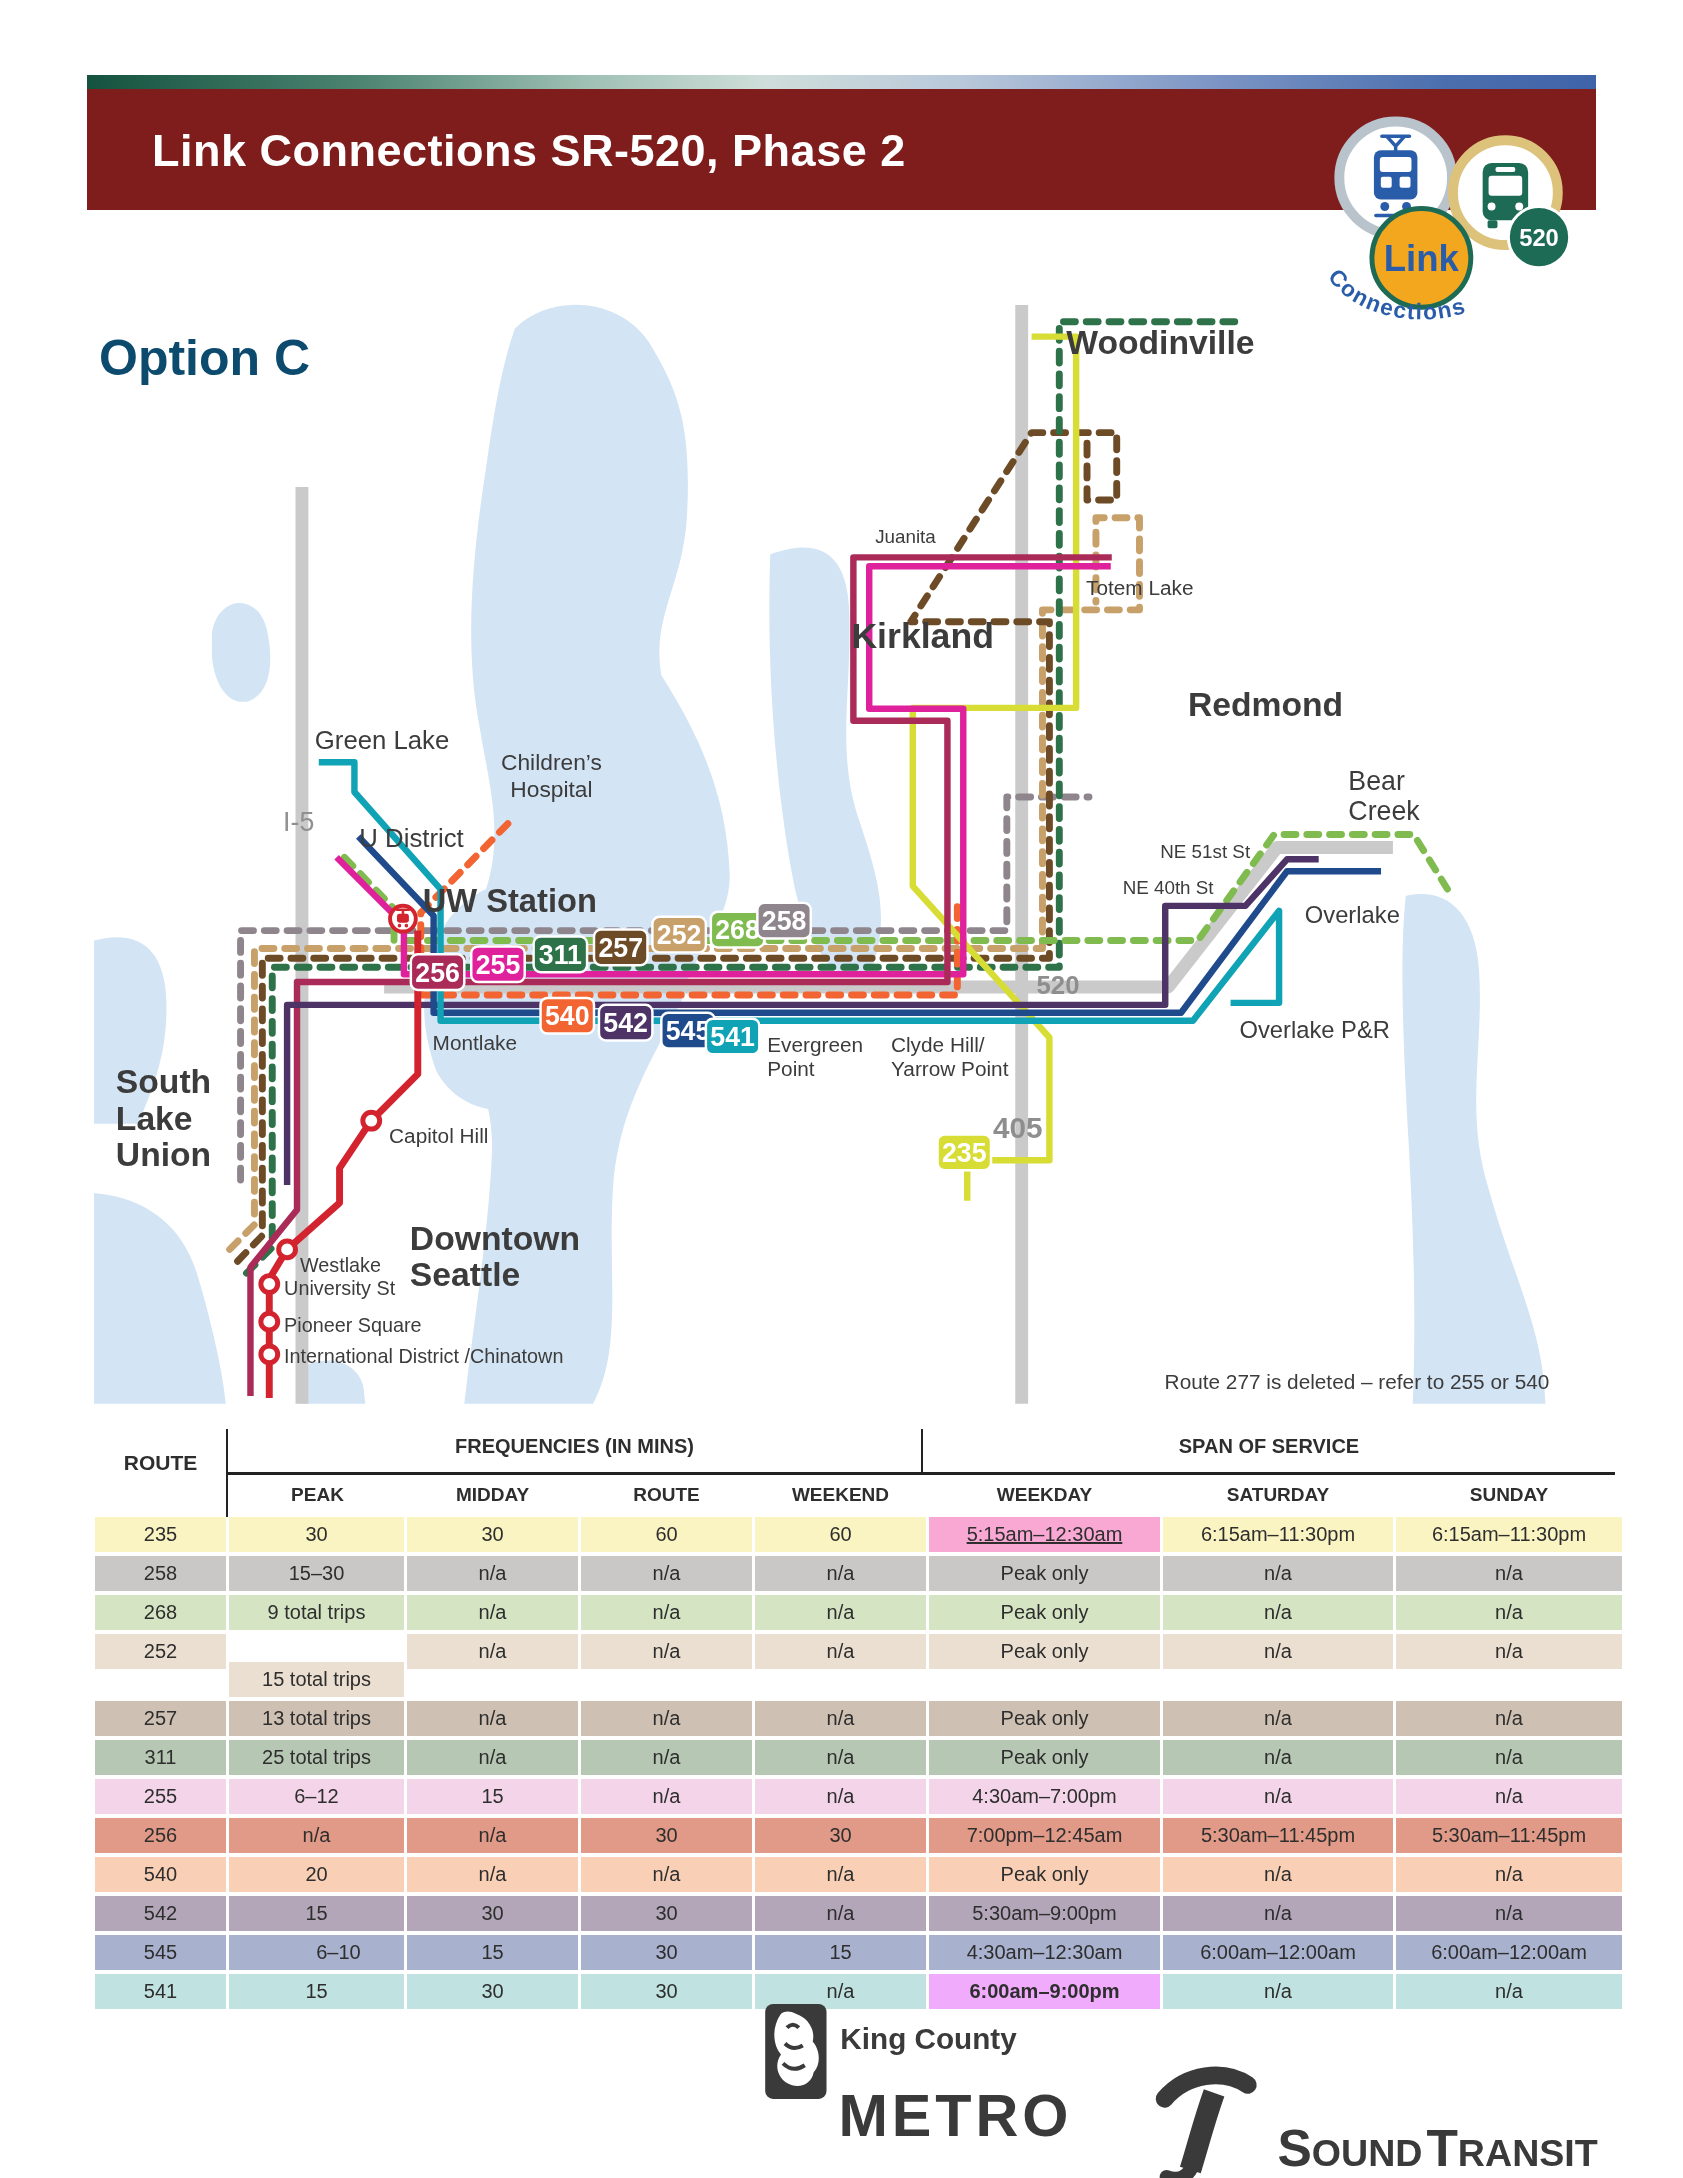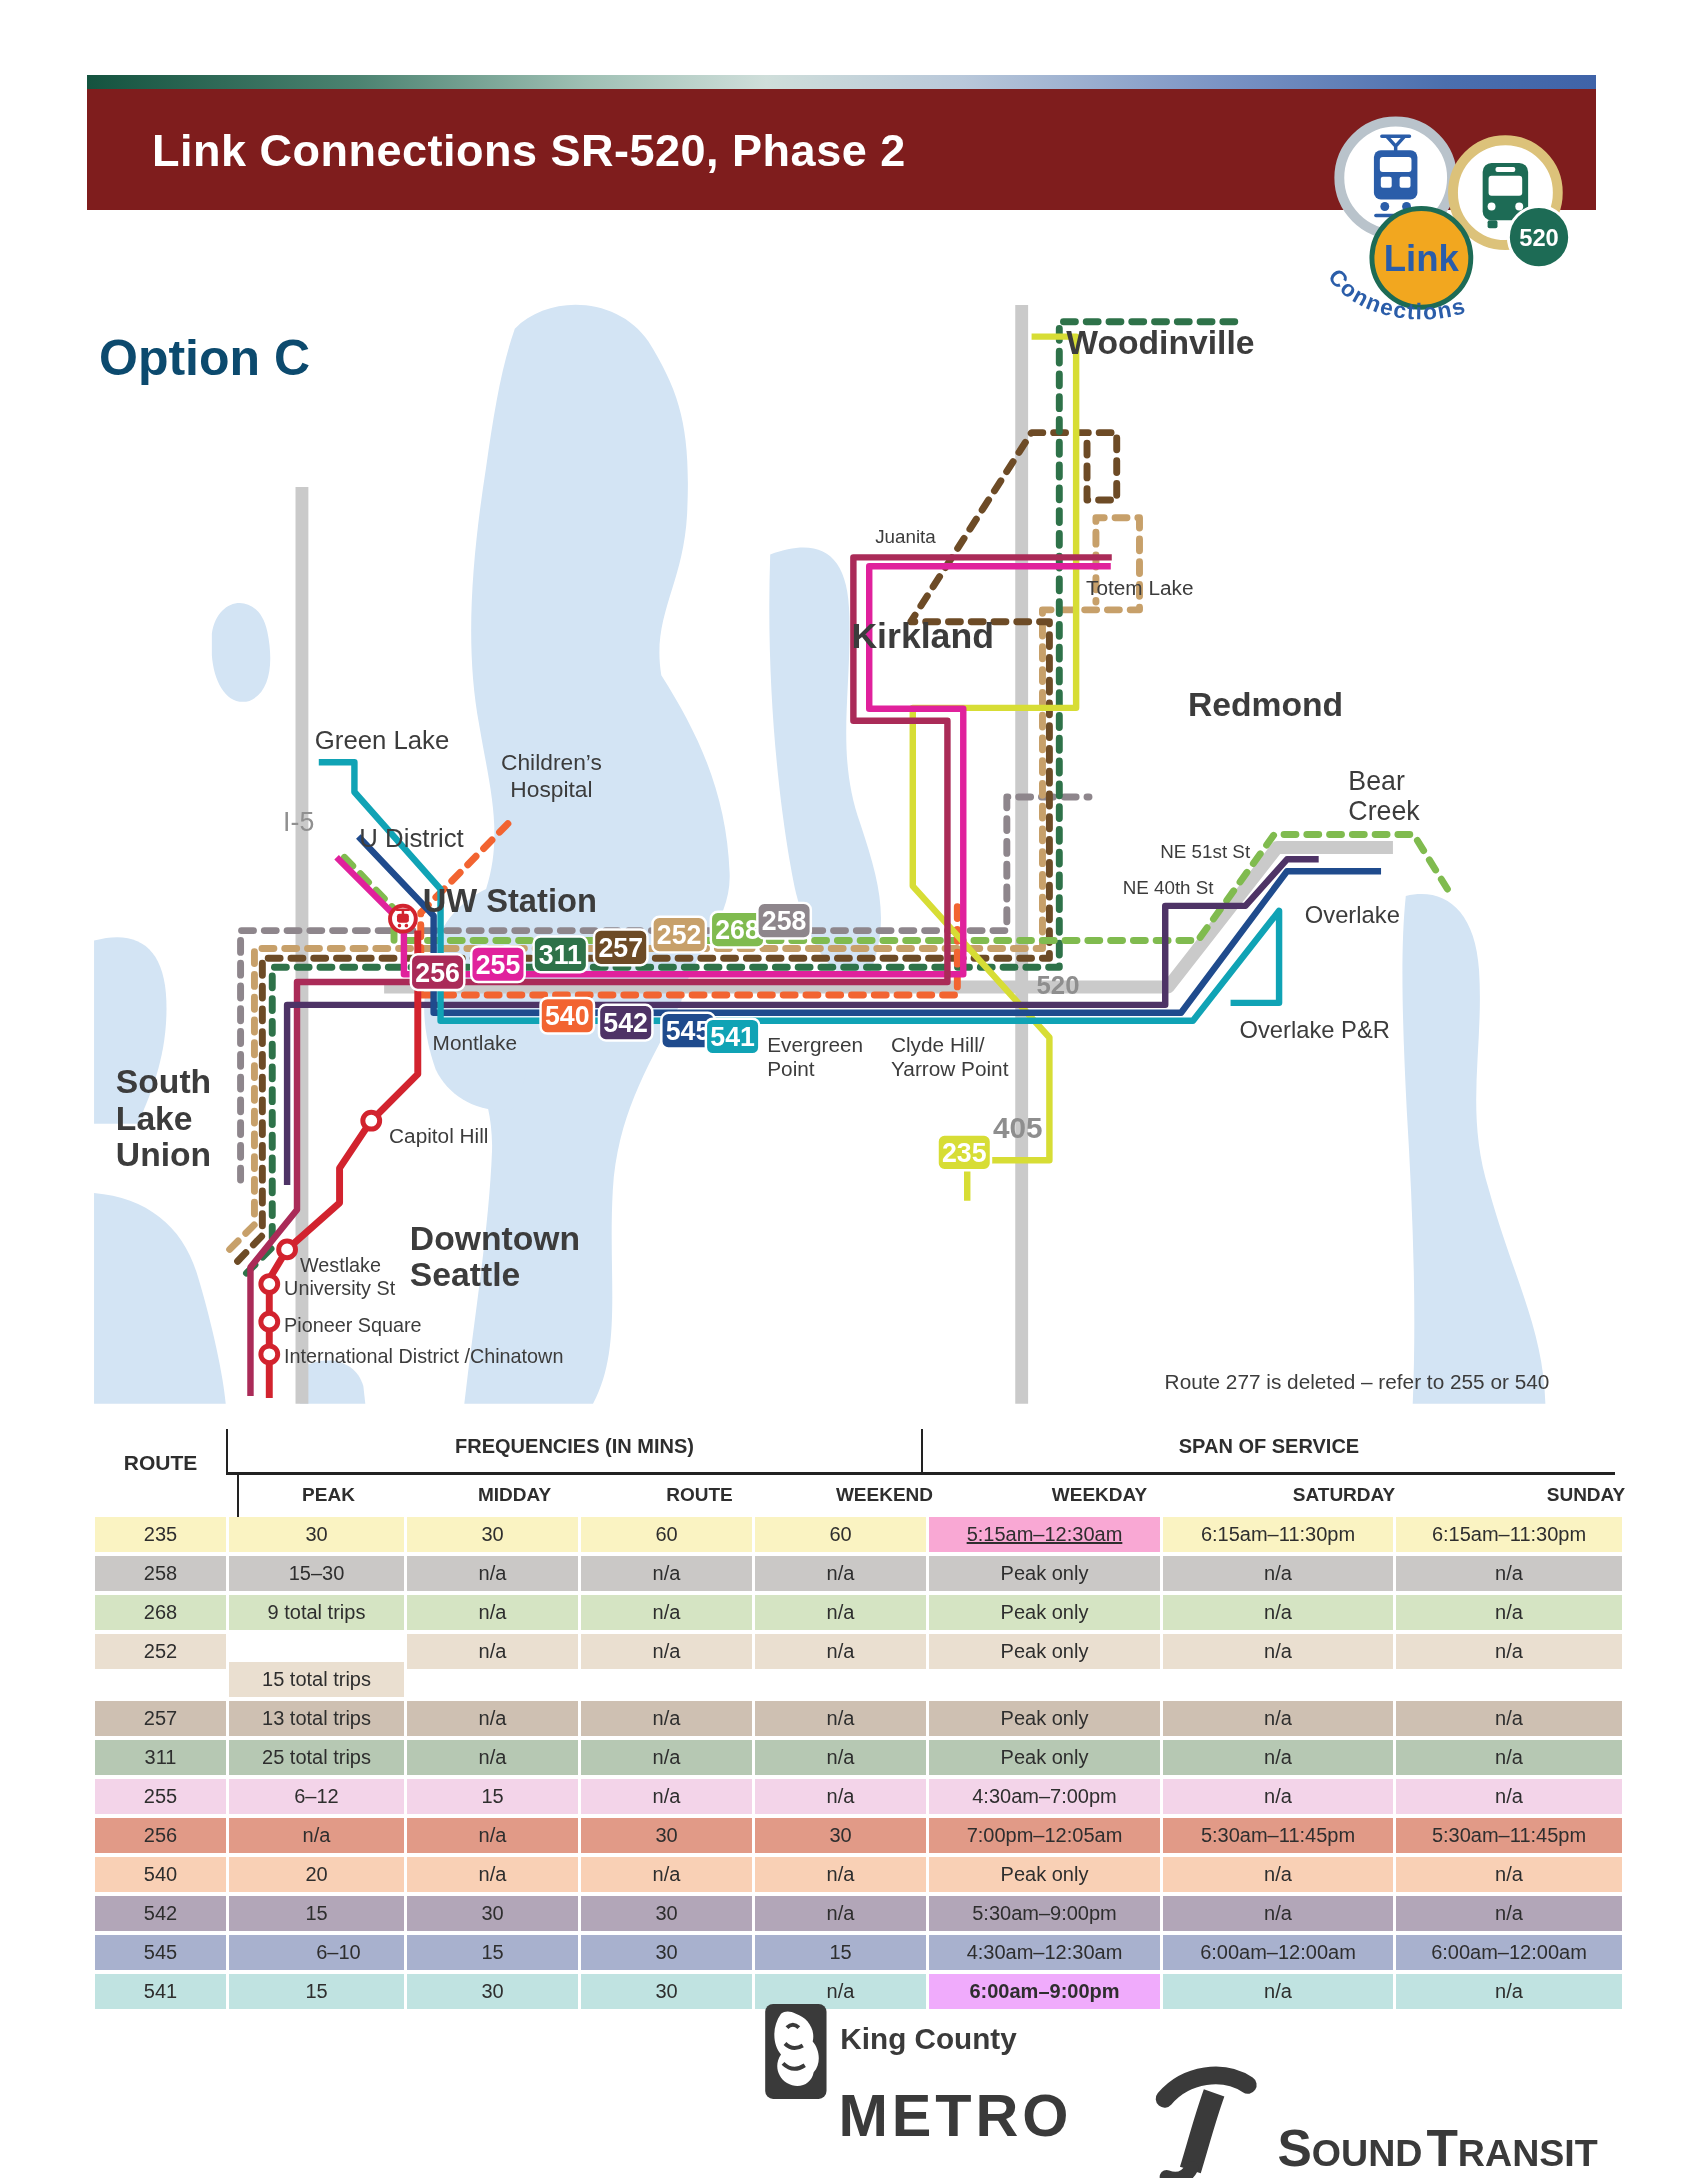--- a/index.html
+++ b/index.html
@@ -9,21 +9,21 @@
   .banner{position:absolute;left:87px;top:89px;width:1509px;height:121px;background:#7f1d1d;}
   .banner .title{position:absolute;left:65px;top:36px;color:#fff;font-size:45px;font-weight:700;letter-spacing:0.5px;white-space:nowrap;}
   .optionc{position:absolute;left:99px;top:329px;font-size:50px;font-weight:700;color:#0c4a6e;z-index:3;}
   #map-svg{position:absolute;left:0;top:0;z-index:1;}
   #logo-svg{position:absolute;left:1265px;top:77px;z-index:4;}
   
   .svc-table{position:absolute;left:95px;top:1429px;width:1530px;z-index:2;color:#2e2e2e;}
   .th-top{display:grid;grid-template-columns:131px 695px 694px;}
   .g-route{font-weight:700;font-size:21px;text-align:center;padding-top:22px;}
   .g-freq,.g-span{text-align:center;font-weight:700;font-size:20px;border-bottom:3px solid #222;border-left:2px solid #222;padding:6px 0 6px;}
-  .th-cols{display:grid;grid-template-columns:131px 175px 171px 171px 171px 231px 230px 226px;column-gap:14px;}
+  .th-cols{display:grid;grid-template-columns:131px 175px 171px 171px 171px 231px 230px 226px;column-gap:3px;}
   .th-cols .hcell{font-weight:700;font-size:19px;text-align:center;padding:9px 0 11px;}
   .th-cols .hcell:nth-child(2){border-left:2px solid #222;margin-left:-3px;padding-left:3px;}
   .trow{display:grid;grid-template-columns:131px 175px 171px 171px 171px 231px 230px 226px;column-gap:3px;margin-bottom:4px;}
   .trow .cell{height:35px;display:flex;align-items:center;justify-content:center;font-size:20px;}
   .footer-logos{position:absolute;left:0;top:1990px;width:1683px;height:188px;z-index:2;}
 </style>
 </head>
 <body>
 
 <div class="stripe"></div>
@@ -267,21 +267,21 @@
         <div class="cell" style="background: rgb(243, 212, 233);">4:30am–7:00pm</div>
         <div class="cell" style="background: rgb(243, 212, 233);">n/a</div>
         <div class="cell" style="background: rgb(243, 212, 233);">n/a</div>
       </div>
       <div class="trow">
         <div class="cell" style="background: rgb(225, 154, 135);">256</div>
         <div class="cell" style="background: rgb(225, 154, 135);">n/a</div>
         <div class="cell" style="background: rgb(225, 154, 135);">n/a</div>
         <div class="cell" style="background: rgb(225, 154, 135);">30</div>
         <div class="cell" style="background: rgb(225, 154, 135);">30</div>
-        <div class="cell" style="background: rgb(225, 154, 135);">7:00pm–12:05am</div>
+        <div class="cell" style="background: rgb(225, 154, 135);">7:00pm–12:45am</div>
         <div class="cell" style="background: rgb(225, 154, 135);">5:30am–11:45pm</div>
         <div class="cell" style="background: rgb(225, 154, 135);">5:30am–11:45pm</div>
       </div>
       <div class="trow">
         <div class="cell" style="background: rgb(249, 208, 181);">540</div>
         <div class="cell" style="background: rgb(249, 208, 181);">20</div>
         <div class="cell" style="background: rgb(249, 208, 181);">n/a</div>
         <div class="cell" style="background: rgb(249, 208, 181);">n/a</div>
         <div class="cell" style="background: rgb(249, 208, 181);">n/a</div>
         <div class="cell" style="background: rgb(249, 208, 181);">Peak only</div>

